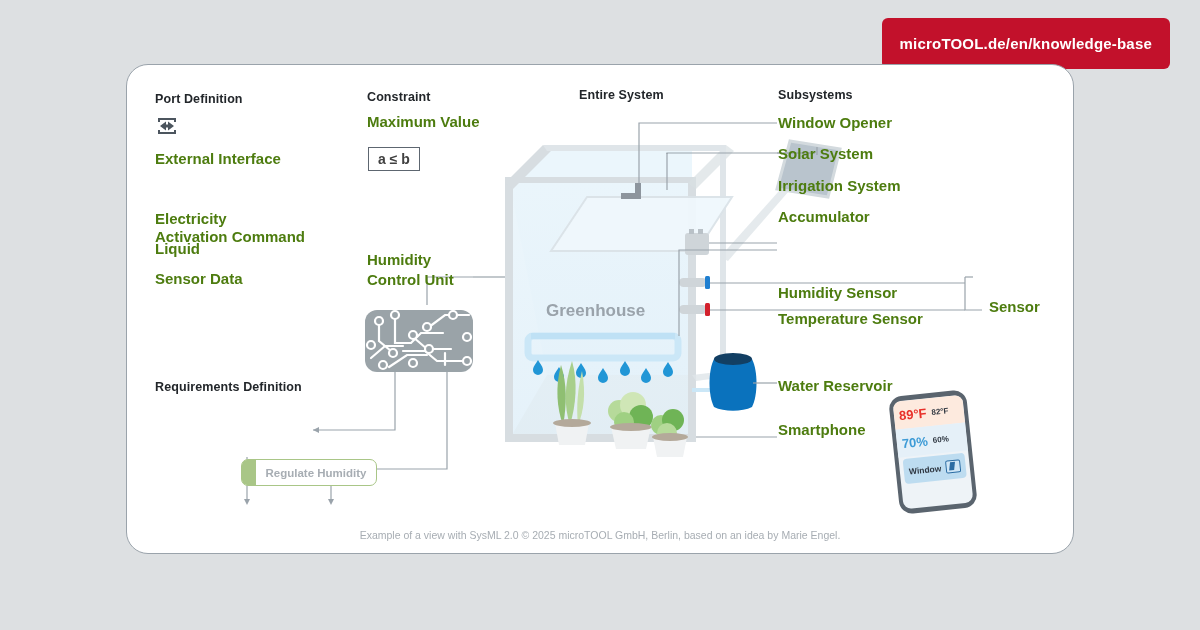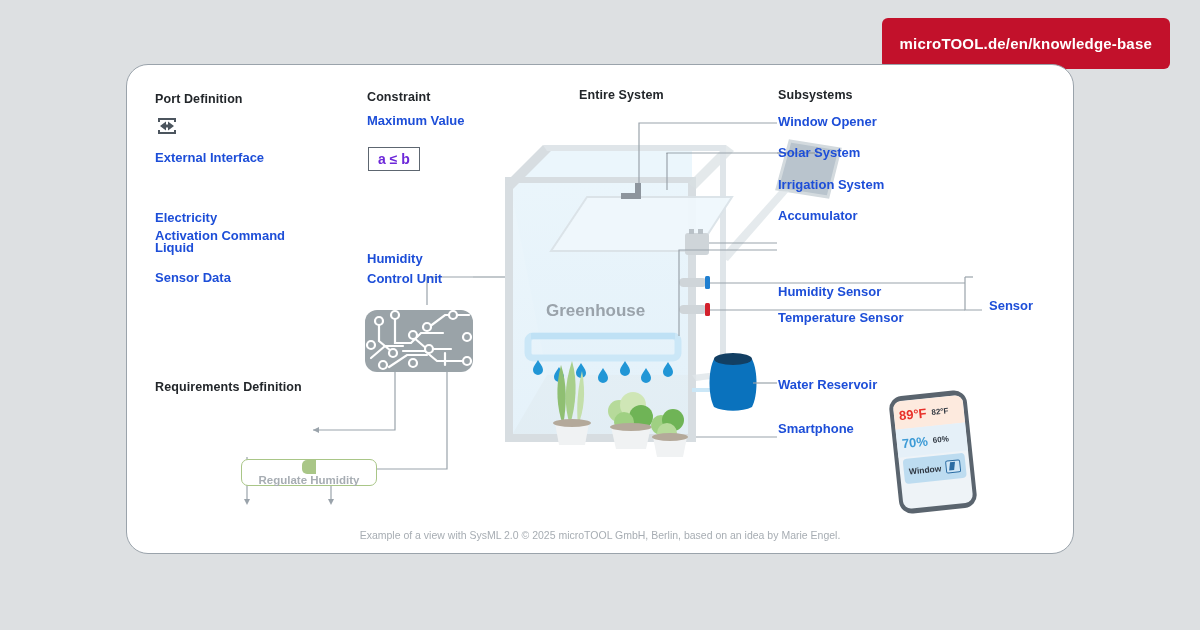--- a/index.html
+++ b/index.html
@@ -18,30 +18,30 @@
     letter-spacing:.2px;
   }
   .card{
     position:absolute;left:126px;top:64px;
     width:946px;height:488px;
     background:#fff;border:1px solid #9aa3ab;
     border-radius:22px;
     overflow:hidden;
   }
   .hdr{position:absolute;font-size:12.5px;color:#22262a;font-weight:600;letter-spacing:.1px;}
-  .big{font-size:13px;font-weight:bold;color:#1d4ed8;line-height:1.0;}
+  .big{font-size:15px;font-weight:bold;color:#4d7c0f;line-height:1.0;}
   svg.layer{position:absolute;left:0;top:0;width:946px;height:488px;pointer-events:none;}
   .foot{
     position:absolute;left:0;right:0;bottom:12px;text-align:center;
     font-size:10.5px;color:#a7adb3;
   }
   .cbox{
     position:absolute;left:241px;top:82px;
     border:1.6px solid #5d6670;padding:3px 9px;
-    font-size:14px;font-weight:bold;color:#6d28d9;
+    font-size:14px;font-weight:bold;color:#404040;
   }
   
   .req{
     position:absolute;height:25px;
     border:1.8px solid #a9c687;border-radius:7px;
     background:#fff;
     display:flex;align-items:center;
   }
   .req .tab{width:14px;height:100%;background:#a9c687;border-radius:5px 0 0 5px;flex:0 0 14px;}
   .req .txt{flex:1;text-align:center;font-size:11.5px;font-weight:bold;color:#a7adb3;padding:0 8px;}
@@ -262,21 +262,21 @@
   <div class="big" style="position:absolute;left:651px;top:113px;">Irrigation System</div>
   <div class="big" style="position:absolute;left:651px;top:144px;">Accumulator</div>
   <div class="big" style="position:absolute;left:651px;top:220px;">Humidity Sensor</div>
   <div class="big" style="position:absolute;left:651px;top:246px;">Temperature Sensor</div>
   <div class="big" style="position:absolute;left:862px;top:234px;">Sensor</div>
   <div class="big" style="position:absolute;left:651px;top:313px;">Water Reservoir</div>
   <div class="big" style="position:absolute;left:651px;top:357px;">Smartphone</div>
 
   <div class="hdr" style="left:28px;top:315px;">Requirements Definition</div>
 
-  <div class="req" style="left:114px;top:394px;width:134px;flex-direction:column;">
+  <div class="req" style="left:114px;top:394px;width:134px;">
     <div class="tab"></div>
     <div class="txt">Regulate Humidity</div>
   </div>
 
   <div class="phone">
     <div class="pscr">
       <div class="prow r1">
         <span class="v-big">89°F</span>
         <span class="v-sml">82°F</span>
       </div>

